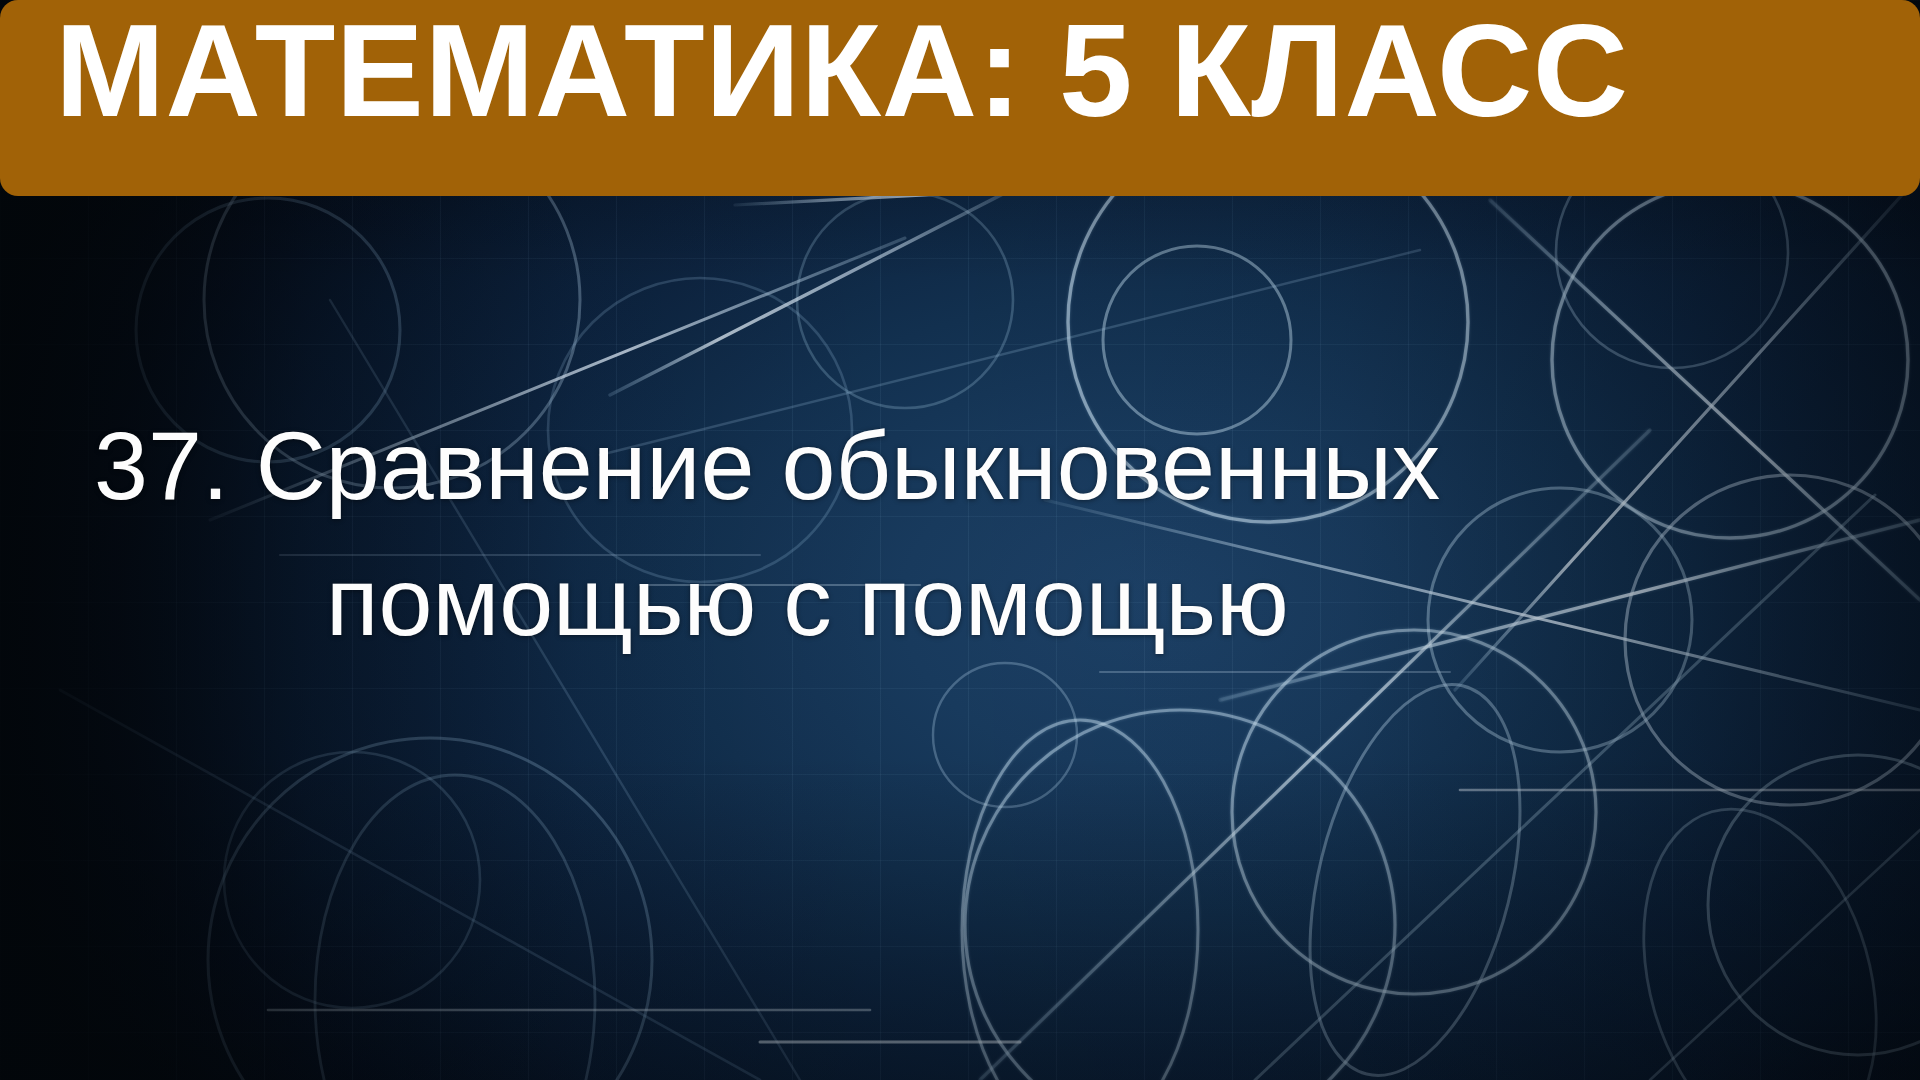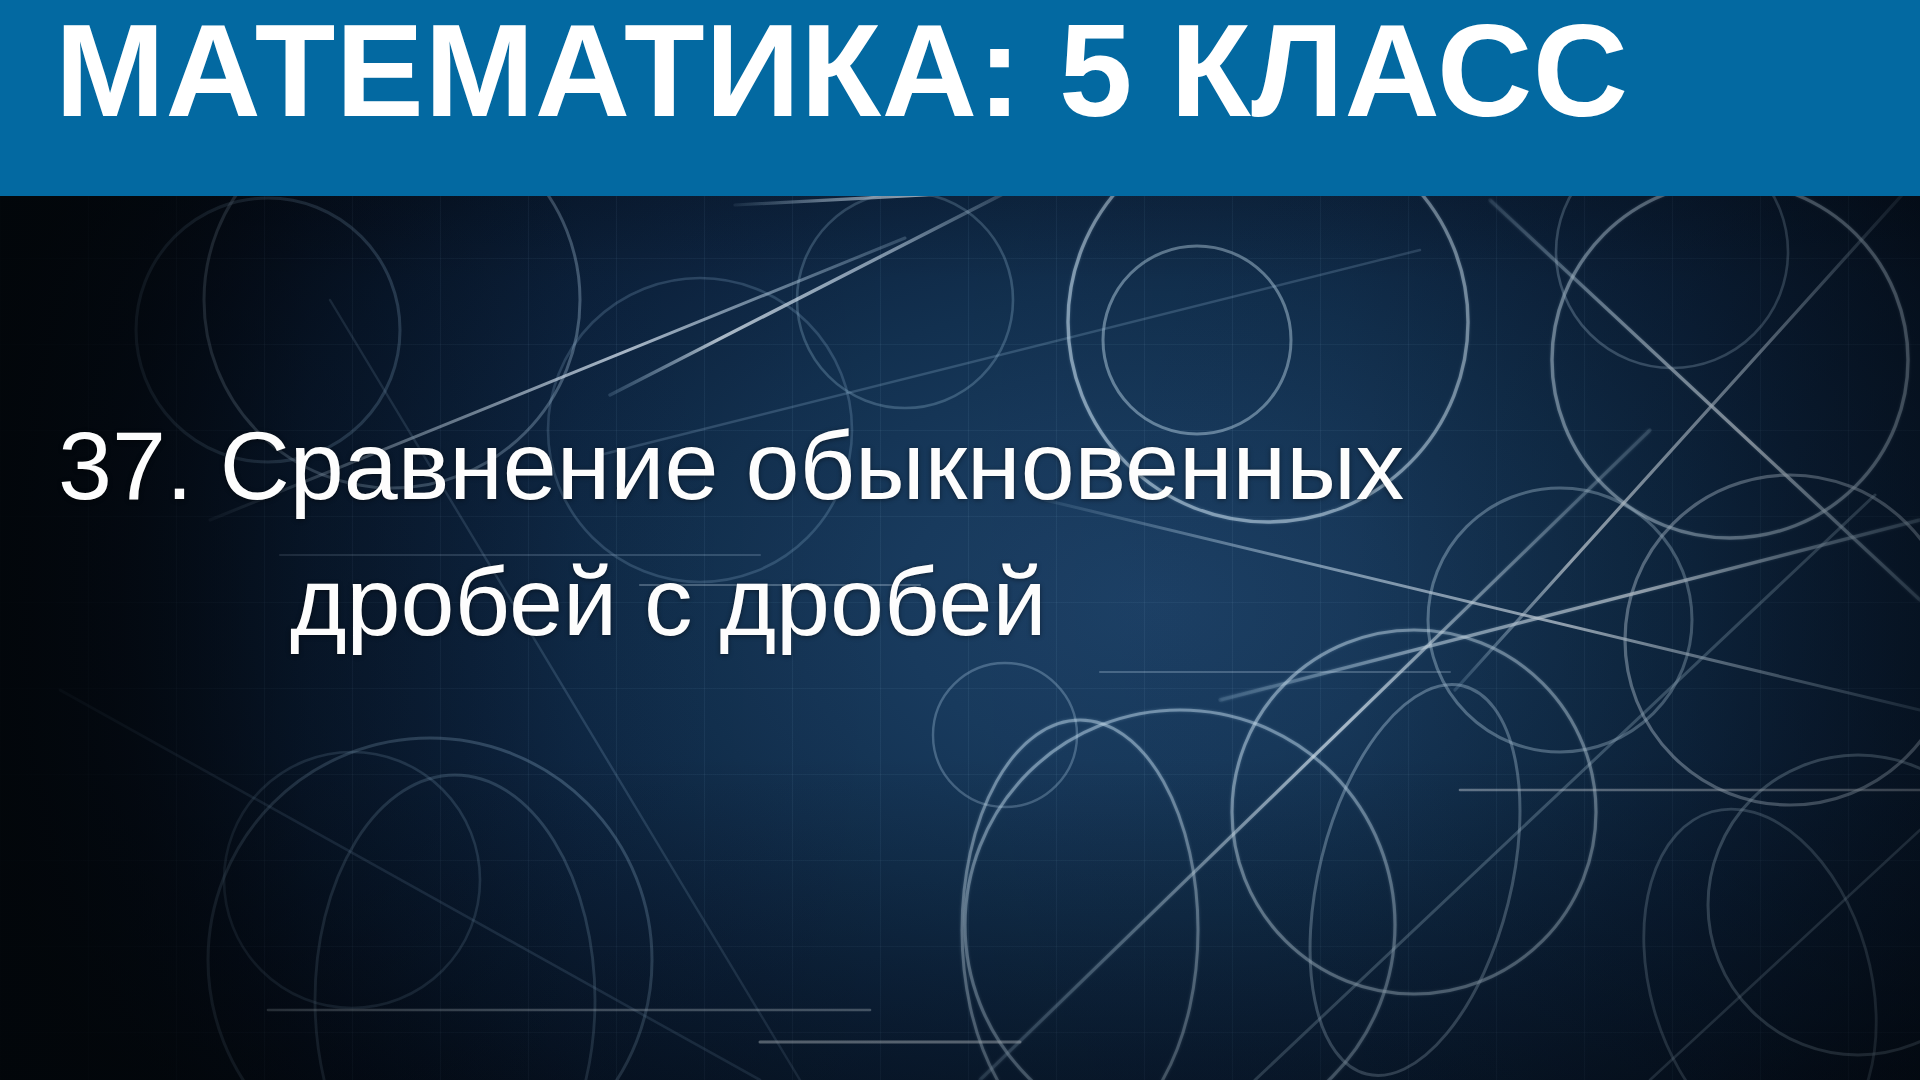--- a/index.html
+++ b/index.html
@@ -106,21 +106,21 @@
     left: 58px;
     top: 398px;
     width: 1760px;
     z-index: 6;
     color: #fdfdfd;
     font-size: 97px;
     font-weight: 400;
     line-height: 136px;
     text-shadow: 0 1px 5px rgba(0,0,0,0.45);
   }
-  .body-line { white-space: nowrap; }
+  .body-line { white-space: nowrap; margin-left: 36px; }
   .body-line.indented { padding-left: 232px; }
 </style>
 </head>
 <body>
 
 <div id="slide">
 
   <div class="bg-layer" id="bg-base"></div>
   <div class="bg-layer" id="bg-grid"></div>
 
@@ -204,22 +204,22 @@
       <circle cx="1414" cy="812" r="182"></circle>
       <ellipse cx="1080" cy="930" rx="118" ry="210"></ellipse>
       <line x1="1490" y1="200" x2="1920" y2="600"></line>
       <line x1="1220" y1="700" x2="1920" y2="520"></line>
       <line x1="980" y1="1080" x2="1650" y2="430"></line>
     </g>
   </svg>
 
   <div class="bg-layer" id="bg-vignette"></div>
 
-  <div id="header-band" style="background: #0369a1;">
+  <div id="header-band" style="background: #a16207; border-radius: 18px;">
     <div id="header-title" style="color: rgb(255, 255, 255);">МАТЕМАТИКА: 5 КЛАСС</div>
   </div>
 
   <div id="body-text" style="color: rgb(253, 253, 253);">
     <div class="body-line">37. Сравнение обыкновенных</div>
-    <div class="body-line indented">дробей с дробей</div>
+    <div class="body-line indented">помощью с помощью</div>
   </div>
 
 </div>
 
 </body></html>

